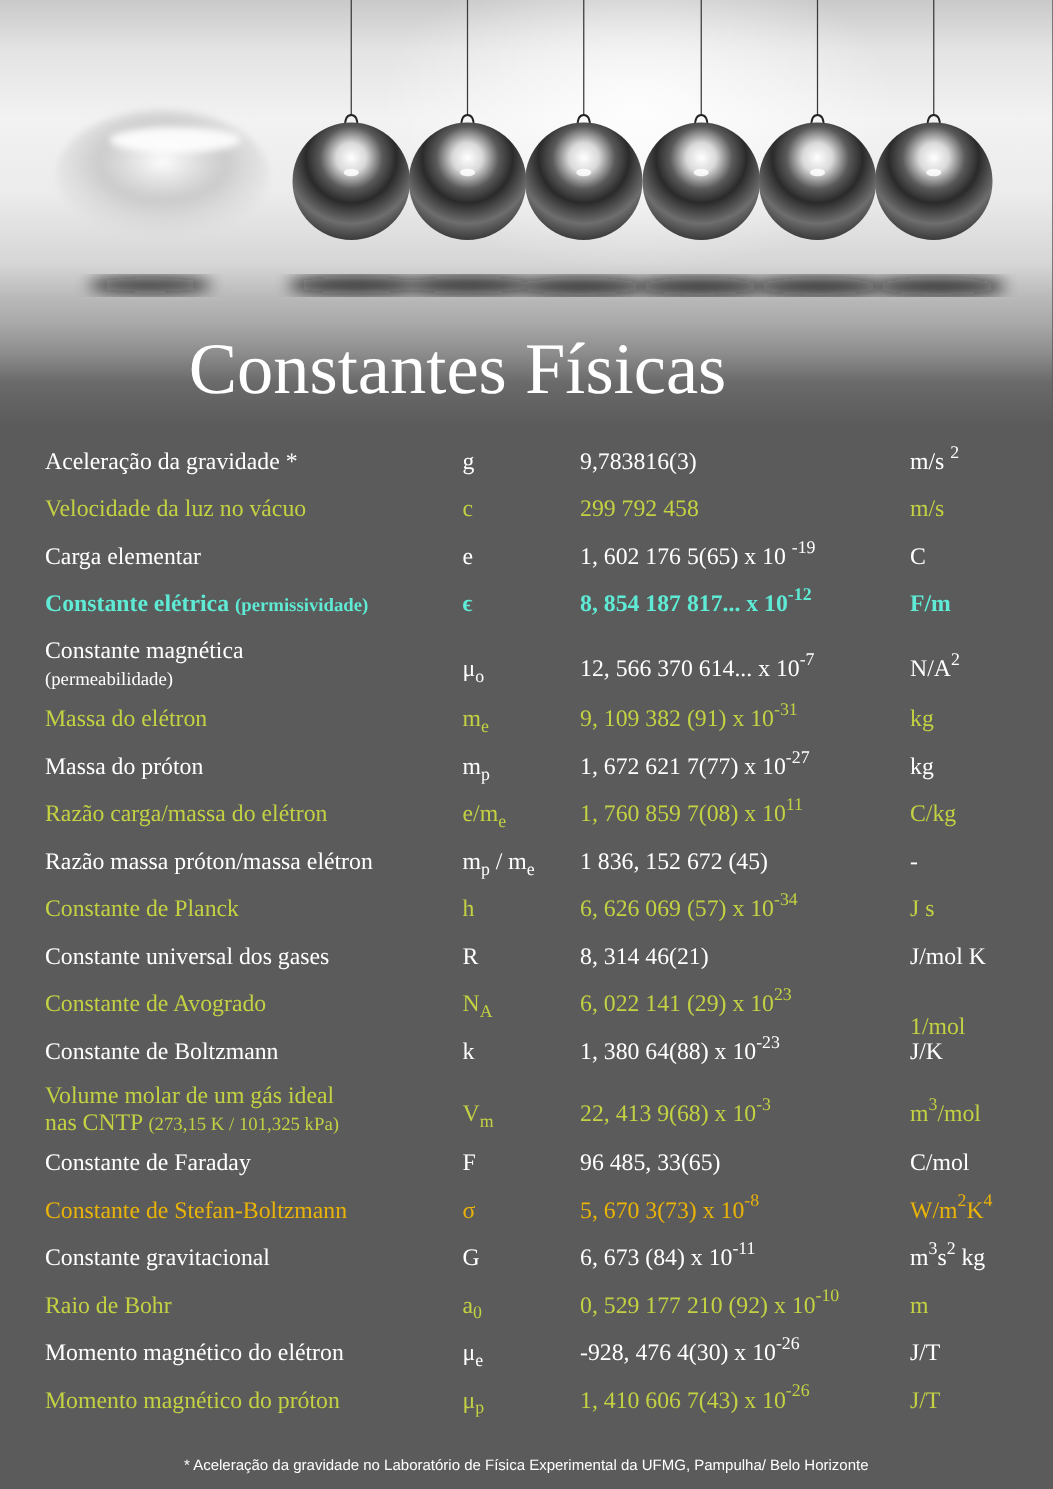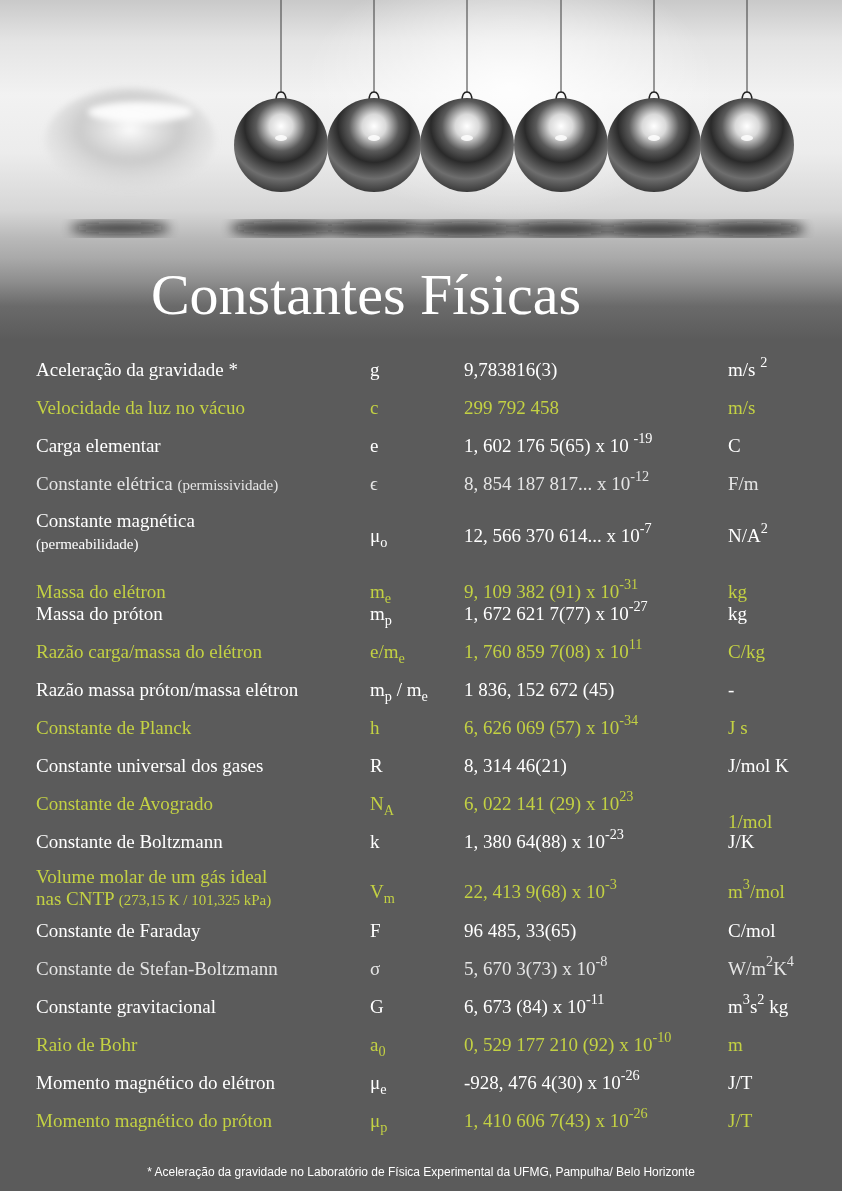--- a/index.html
+++ b/index.html
@@ -119,33 +119,33 @@
       <div class="cell c-sym" style="top:0px;line-height:24px"><span>c</span></div>
       <div class="cell c-val" style="top:0px;line-height:24px"><span>299 792 458</span></div>
       <div class="cell c-unit" style="top:0px;line-height:24px"><span>m/s</span></div>
     </div>
     <div class="row white" style="top: 434px; color: rgb(255, 255, 255);">
       <div class="cell c-name" style="top:0;line-height:24px"><span>Carga elementar</span></div>
       <div class="cell c-sym" style="top:0px;line-height:24px"><span>e</span></div>
       <div class="cell c-val" style="top:0px;line-height:24px"><span>1, 602 176 5(65) x 10 </span><sup>-19</sup></div>
       <div class="cell c-unit" style="top:0px;line-height:24px"><span>C</span></div>
     </div>
-    <div class="row green" style="top: 472px; color: #e5e5e5;">
+    <div class="row green" style="top: 472px; color: #5eead4; font-weight: bold;">
       <div class="cell c-name" style="top:0;line-height:24px"><span>Constante elétrica </span><span class="small">(permissividade)</span></div>
       <div class="cell c-sym" style="top:0px;line-height:24px"><span>ϵ</span></div>
       <div class="cell c-val" style="top:0px;line-height:24px"><span>8, 854 187 817... x 10</span><sup>-12</sup></div>
       <div class="cell c-unit" style="top:0px;line-height:24px"><span>F/m</span></div>
     </div>
     <div class="row white" style="top: 510px; color: rgb(255, 255, 255);">
       <div class="cell c-name" style="top:0;line-height:22px"><span>Constante magnética</span><br><span class="small">(permeabilidade)</span></div>
       <div class="cell c-sym" style="top:14px;line-height:24px"><span>μ</span><sub>o</sub></div>
       <div class="cell c-val" style="top:14px;line-height:24px"><span>12, 566 370 614... x 10</span><sup>-7</sup></div>
       <div class="cell c-unit" style="top:14px;line-height:24px"><span>N/A</span><sup>2</sup></div>
     </div>
-    <div class="row green" style="top: 564px; color: rgb(195, 209, 67); margin-top: 16px;">
+    <div class="row green" style="top: 564px; color: rgb(195, 209, 67);">
       <div class="cell c-name" style="top:0;line-height:24px"><span>Massa do elétron</span></div>
       <div class="cell c-sym" style="top:0px;line-height:24px"><span>m</span><sub>e</sub></div>
       <div class="cell c-val" style="top:0px;line-height:24px"><span>9, 109 382 (91) x 10</span><sup>-31</sup></div>
       <div class="cell c-unit" style="top:0px;line-height:24px"><span>kg</span></div>
     </div>
     <div class="row white" style="top: 602px; color: rgb(255, 255, 255); padding-left: 14px;">
       <div class="cell c-name" style="top:0;line-height:24px"><span>Massa do próton</span></div>
       <div class="cell c-sym" style="top:0px;line-height:24px"><span>m</span><sub>p</sub></div>
       <div class="cell c-val" style="top:0px;line-height:24px"><span>1, 672 621 7(77) x 10</span><sup>-27</sup></div>
       <div class="cell c-unit" style="top:0px;line-height:24px"><span>kg</span></div>
@@ -191,21 +191,21 @@
       <div class="cell c-sym" style="top:14px;line-height:24px"><span>V</span><sub>m</sub></div>
       <div class="cell c-val" style="top:14px;line-height:24px"><span>22, 413 9(68) x 10</span><sup>-3</sup></div>
       <div class="cell c-unit" style="top:14px;line-height:24px"><span>m</span><sup>3</sup><span>/mol</span></div>
     </div>
     <div class="row white" style="top: 919px; color: rgb(255, 255, 255);">
       <div class="cell c-name" style="top:0;line-height:24px"><span>Constante de Faraday</span></div>
       <div class="cell c-sym" style="top:0px;line-height:24px"><span>F</span></div>
       <div class="cell c-val" style="top:0px;line-height:24px"><span>96 485, 33(65)</span></div>
       <div class="cell c-unit" style="top:0px;line-height:24px"><span>C/mol</span></div>
     </div>
-    <div class="row green" style="top: 957px; color: #e5e5e5; text-align: right;">
+    <div class="row green" style="top: 957px; color: #eab308; text-align: right;">
       <div class="cell c-name" style="top:0;line-height:24px"><span>Constante de Stefan-Boltzmann</span></div>
       <div class="cell c-sym" style="top:0px;line-height:24px"><span>σ</span></div>
       <div class="cell c-val" style="top:0px;line-height:24px"><span>5, 670 3(73) x 10</span><sup>-8</sup></div>
       <div class="cell c-unit" style="top:0px;line-height:24px"><span>W/m</span><sup>2</sup><span>K</span><sup>4</sup></div>
     </div>
     <div class="row white" style="top: 995px; color: rgb(255, 255, 255);">
       <div class="cell c-name" style="top:0;line-height:24px"><span>Constante gravitacional</span></div>
       <div class="cell c-sym" style="top:0px;line-height:24px"><span>G</span></div>
       <div class="cell c-val" style="top:0px;line-height:24px"><span>6, 673 (84) x 10</span><sup>-11</sup></div>
       <div class="cell c-unit" style="top:0px;line-height:24px"><span>m</span><sup>3</sup><span>s</span><sup>2</sup><span> kg</span></div>

